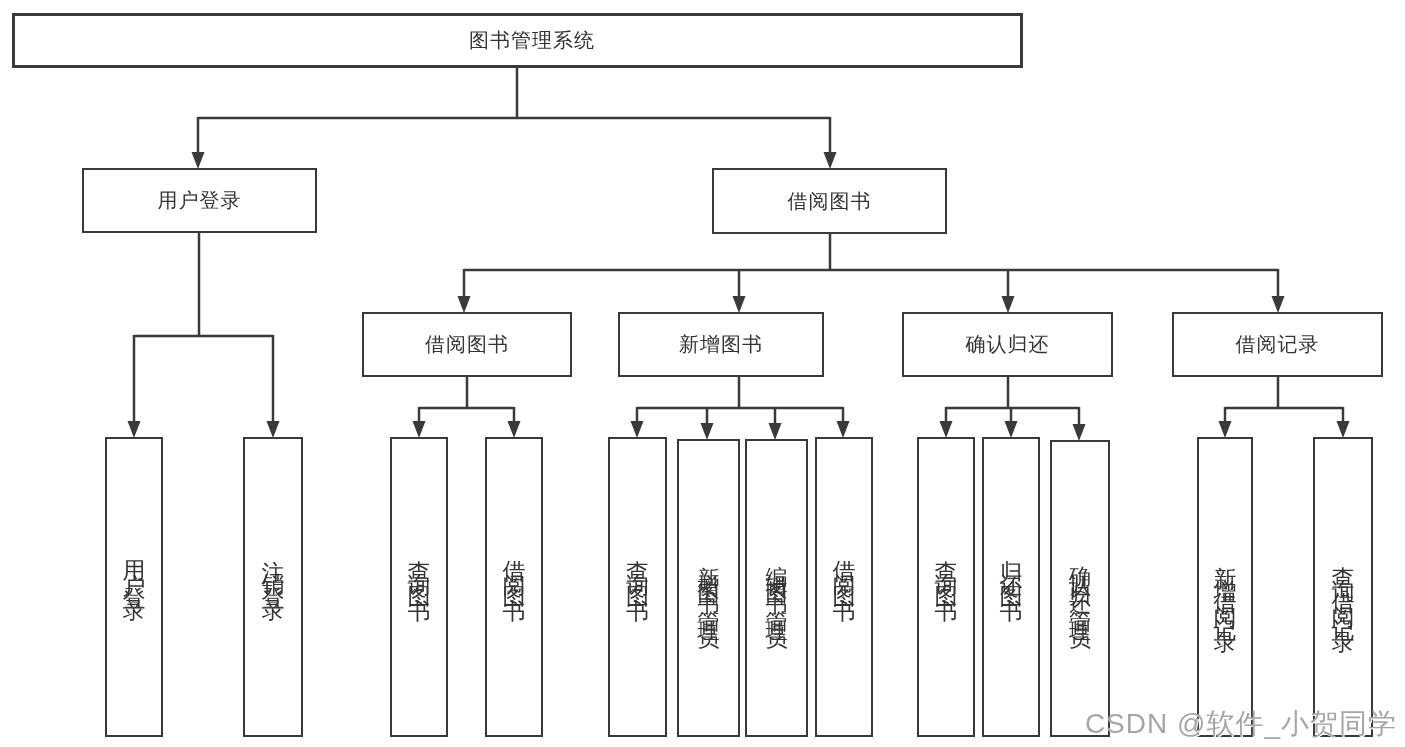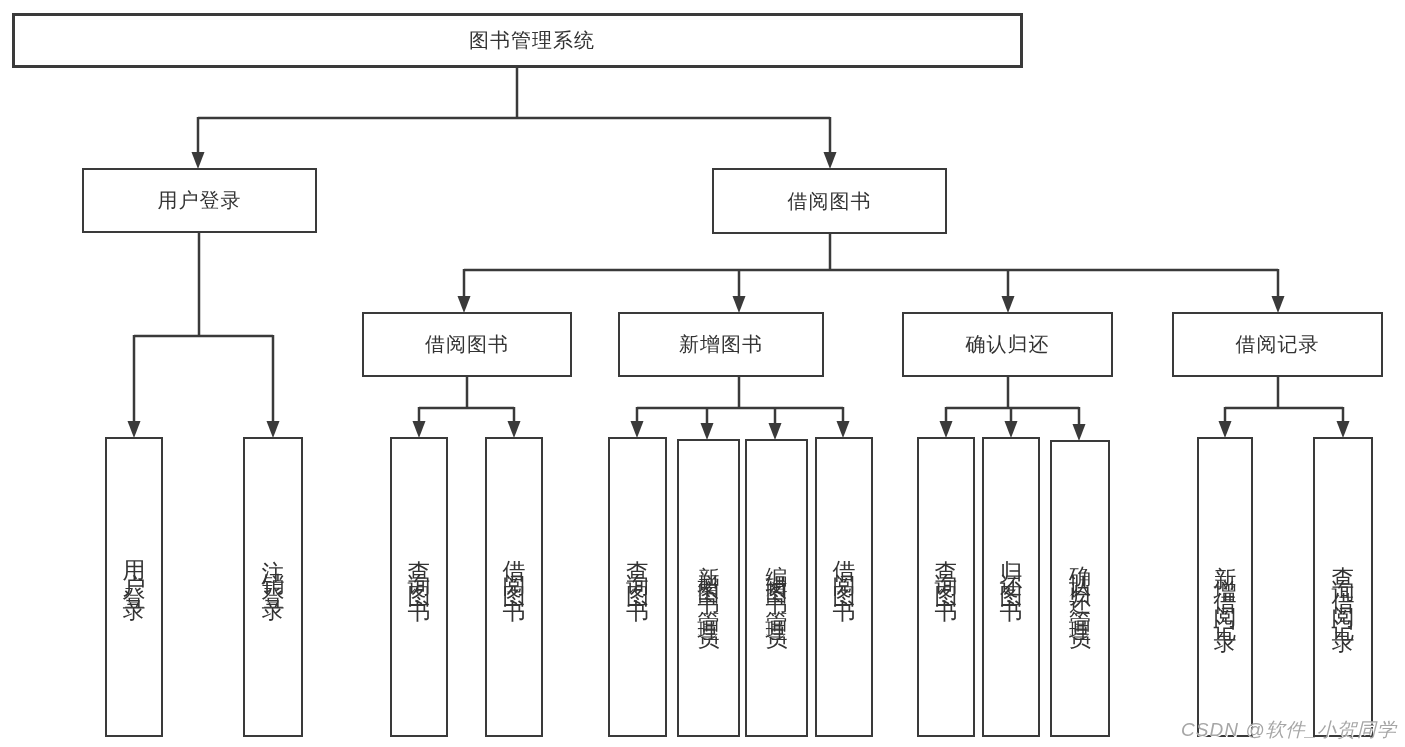--- a/index.html
+++ b/index.html
@@ -45,26 +45,25 @@
     font-size: 23px;
     letter-spacing: 13px;
     line-height: 1;
   }
   .leaf.short .lbl { margin-bottom: 38px; }
   .leaf.long .lbl { font-size: 22px; letter-spacing: 9px; }
   .watermark {
     position: absolute;
     right: 8px;
     bottom: 4px;
-    font-size: 19px;
+    font-size: 28px;
     color: #a6a6a6;
     text-shadow: 1px 1px 0 #ffffff;
     letter-spacing: 1px;
     z-index: 3;
-    font-style: italic;
   }
 </style>
 </head>
 <body>
 
 <div class="canvas">
 
   <svg class="connectors" width="1405" height="747" viewBox="0 0 1405 747">
     <g stroke="#3a3a3a" stroke-width="2.5" fill="none">
 

